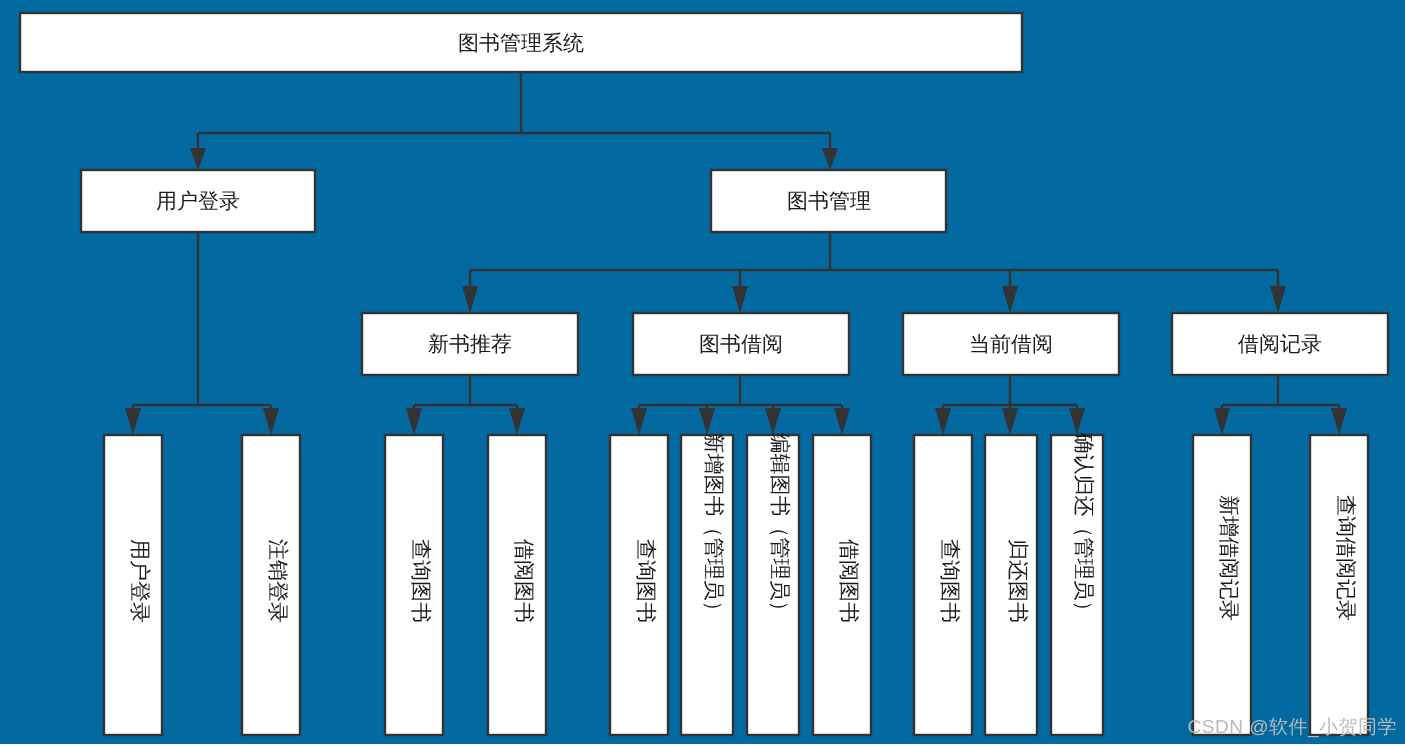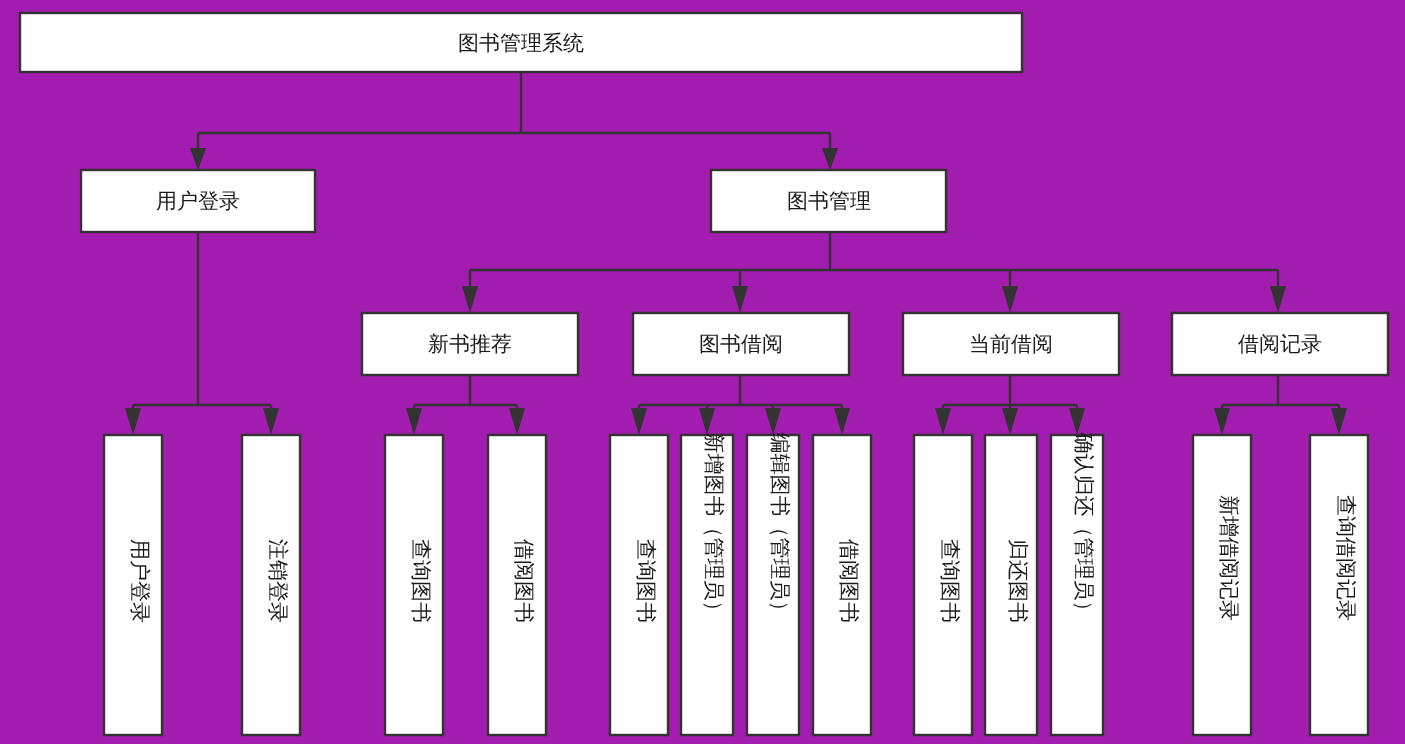--- a/index.html
+++ b/index.html
@@ -7,21 +7,21 @@
     padding: 0;
     background: #ffffff;
   }
   body {
     font-family: "Liberation Sans", "DejaVu Sans", sans-serif;
   }
   #diagram-root {
     position: relative;
     width: 1405px;
     height: 744px;
-    background: #a21caf;
+    background: #0369a1;
     overflow: hidden;
   }
   svg#tree-svg {
     position: absolute;
     left: 0;
     top: 0;
     width: 1405px;
     height: 747px;
     display: block;
   }
@@ -219,14 +219,15 @@
       <rect class="node-box" x="1193" y="435" width="58" height="300"></rect>
       <text class="leaf-label" transform="translate(1222,558) rotate(90)">新增借阅记录</text>
     </g>
     <g>
       <rect class="node-box" x="1310" y="435" width="58" height="300"></rect>
       <text class="leaf-label" transform="translate(1339,558) rotate(90)">查询借阅记录</text>
     </g>
 
   </svg>
 
+  <div class="watermark">CSDN @软件_小贺同学</div>
 
 </div>
 
 </body></html>

